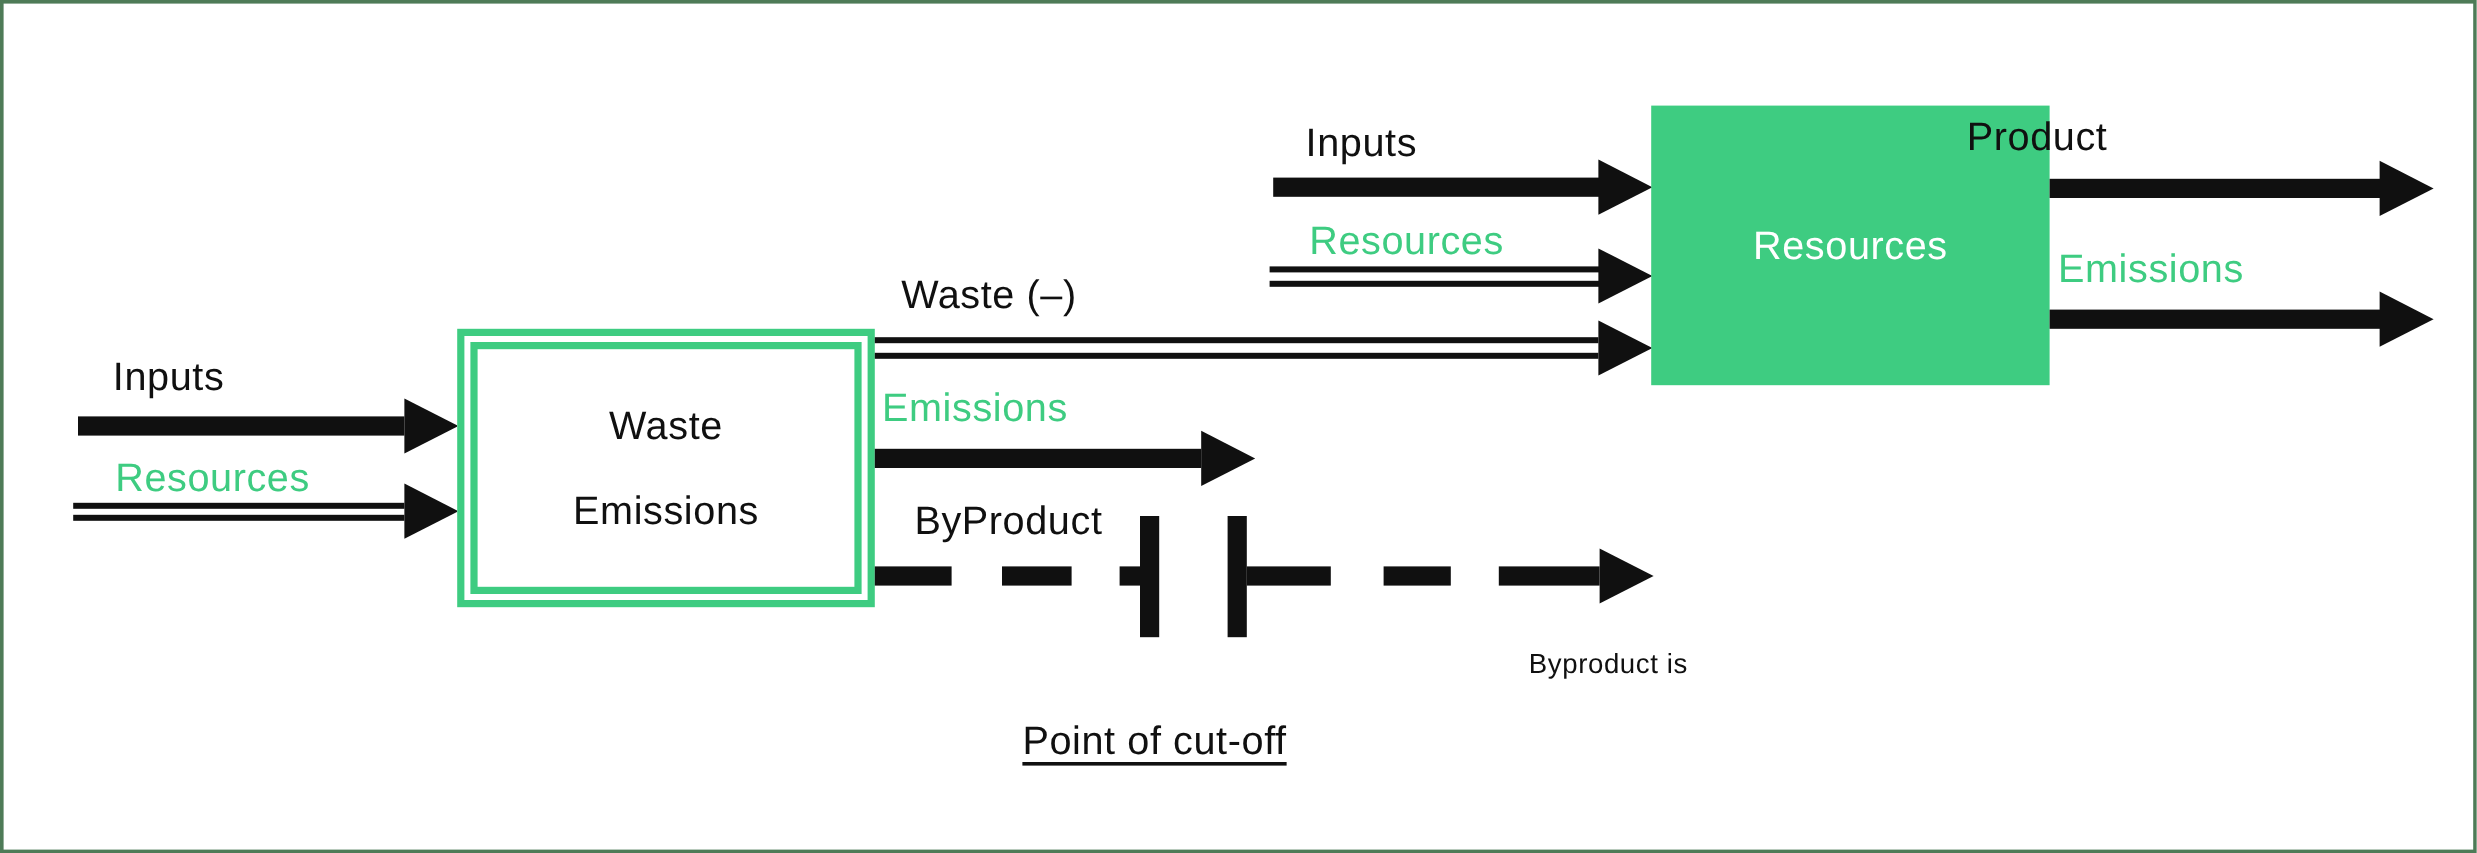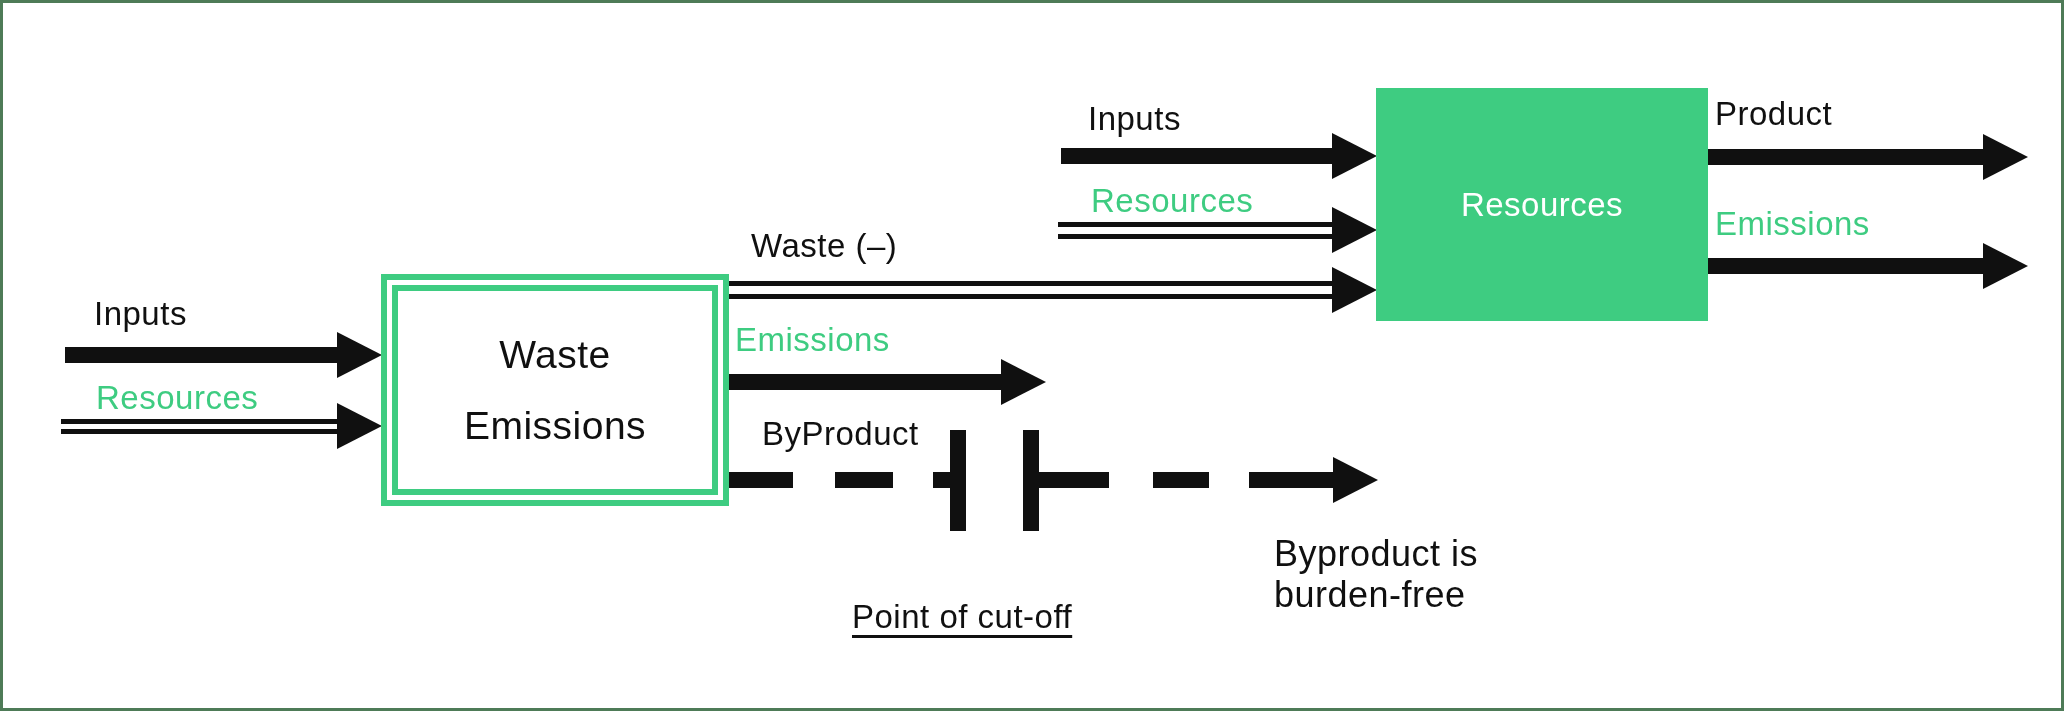--- a/index.html
+++ b/index.html
@@ -42,39 +42,39 @@
   .wt-box{
     position:absolute; left:378px; top:271px; width:348px; height:232px;
     background:var(--background);
     border:6px solid var(--green);
   }
   .wt-inner{
     position:absolute; inset:5px;
     border:6px solid var(--green);
     display:flex; flex-direction:column; align-items:center; justify-content:center;
     text-align:center;
-    font-size:39px; font-weight:500; line-height:45px; color:var(--ink);
+    font-size:33px; font-weight:500; line-height:45px; color:var(--ink);
     letter-spacing:0.5px;
     gap:26px;
   }
   .act-box{
     position:absolute; left:1373px; top:85px; width:332px; height:233px;
     background:var(--green);
     display:flex; align-items:center; justify-content:center;
     font-size:33px; font-weight:500; letter-spacing:0.5px;
     color:var(--activity_text);
   }
   .underlined{
     text-decoration:underline;
     text-decoration-thickness:3px;
     text-underline-offset:7px;
   }
   .note{
     position:absolute;
-    font-size:36px; font-weight:500; line-height:41px;
+    font-size:23px; font-weight:500; line-height:41px;
     color:var(--ink); letter-spacing:0.5px;
   }
 </style>
 </head>
 <body>
 
 <div class="canvas">
 
   <div class="label" style="left:91px; top:290px;">Inputs</div>
   <div>
@@ -132,32 +132,31 @@
   <div>
     <div class="dline" style="left:1055px; top:219px; width:275px;"></div>
     <div class="dline" style="left:1055px; top:231px; width:275px;"></div>
     <div class="head" style="left:1329px; top:204px;"></div>
   </div>
 
   <div class="act-box">
     <span>Resources</span>
   </div>
 
-  <div class="label" style="left:1712px; top:90px;">Product</div>
+  <div class="label" style="left:1636px; top:90px;">Product</div>
   <div>
     <div class="shaft" style="left:1705px; top:146px; width:276px;"></div>
     <div class="head" style="left:1980px; top:131px;"></div>
   </div>
 
   <div class="label green" style="left:1712px; top:200px;">Emissions</div>
   <div>
     <div class="shaft" style="left:1705px; top:255px; width:276px;"></div>
     <div class="head" style="left:1980px; top:240px;"></div>
   </div>
 
   <div class="label underlined" style="left:849px; top:593px;">Point of cut-off</div>
 
   <div class="note" style="left:1271px; top:530px;">
     <div>Byproduct is</div>
-    <div>burden-free</div>
   </div>
 
 </div>
 
 </body></html>

